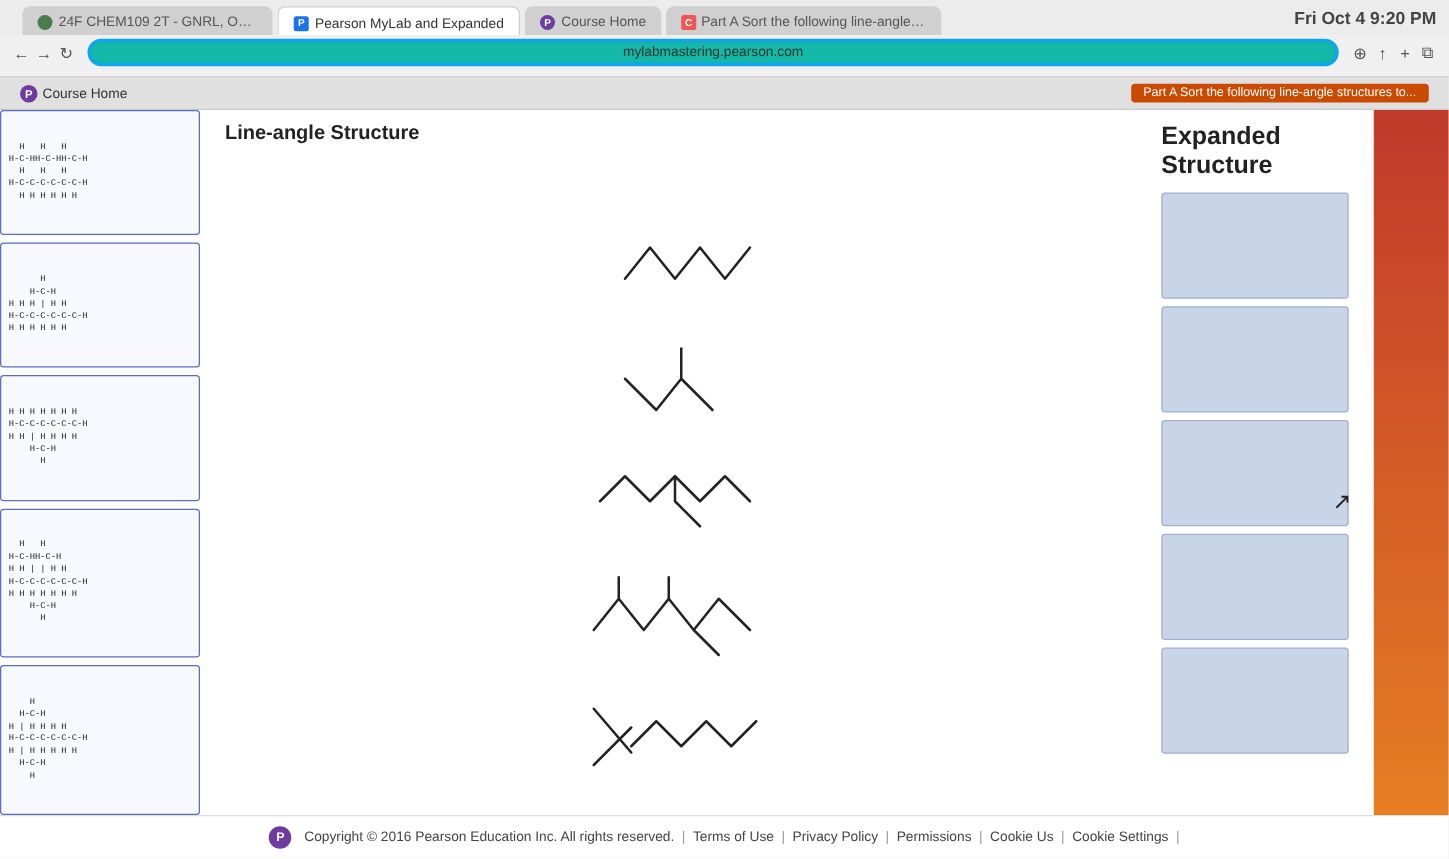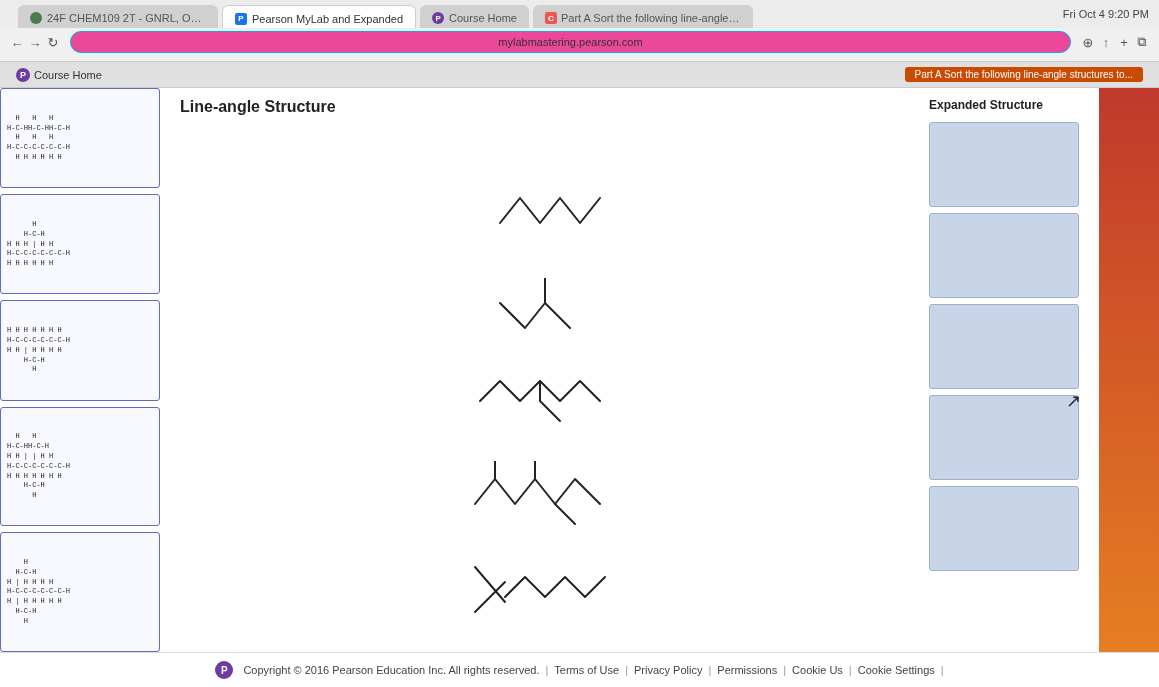--- a/index.html
+++ b/index.html
@@ -70,22 +70,22 @@
     .address-bar-row {
       display: flex;
       align-items: center;
       height: 28px;
       padding: 0 8px;
       background: #f0f0f0;
     }
     .address-bar {
       flex: 1;
       height: 22px;
-      background: #ec4899;
-      border: 1px solid #0ea5e9;
+      background: #14b8a6;
+      border: 3px solid #0ea5e9;
       border-radius: 11px;
       display: flex;
       align-items: center;
       justify-content: center;
       font-size: 11px;
       color: #333;
       margin: 0 8px;
     }
     .browser-btn {
       width: 18px;
@@ -143,21 +143,21 @@
     }
 
     .line-angle-item {
       height: 90px;
       display: flex;
       align-items: center;
       justify-content: center;
     }
 
     .right-header {
-      font-size: 12px;
+      font-size: 20px;
       font-weight: bold;
       color: #222;
       margin-bottom: 10px;
     }
 
     .drop-zone-list {
       display: flex;
       flex-direction: column;
       gap: 6px;
     }
@@ -230,21 +230,21 @@
         <span>Course Home</span>
       </div>
 
       <div class="tab inactive" style="max-width:220px;">
         <div class="tab-favicon" style="background:#e55;border-radius:2px;width:12px;height:12px;flex-shrink:0;margin-right:4px;display:flex;align-items:center;justify-content:center;color:white;font-size:8px;font-weight:bold;">C</div>
         <span style="overflow:hidden;text-overflow:ellipsis;display:block;max-width:180px;">Part A Sort the following line-angle structures to...</span>
       </div>
     </div>
 
     <div style="display:flex;align-items:center;gap:6px;margin-left:auto;">
-      <span style="font-size:11px;color:#444;">Fri Oct 4  9:20 PM</span>
+      <span style="font-size:14px;color:#444;font-weight:bold;">Fri Oct 4  9:20 PM</span>
     </div>
   </div>
 
   <div class="address-bar-row">
     <button class="browser-btn">←</button>
     <button class="browser-btn">→</button>
     <button class="browser-btn">↻</button>
     <div class="address-bar">
       <span>mylabmastering.pearson.com</span>
     </div>

